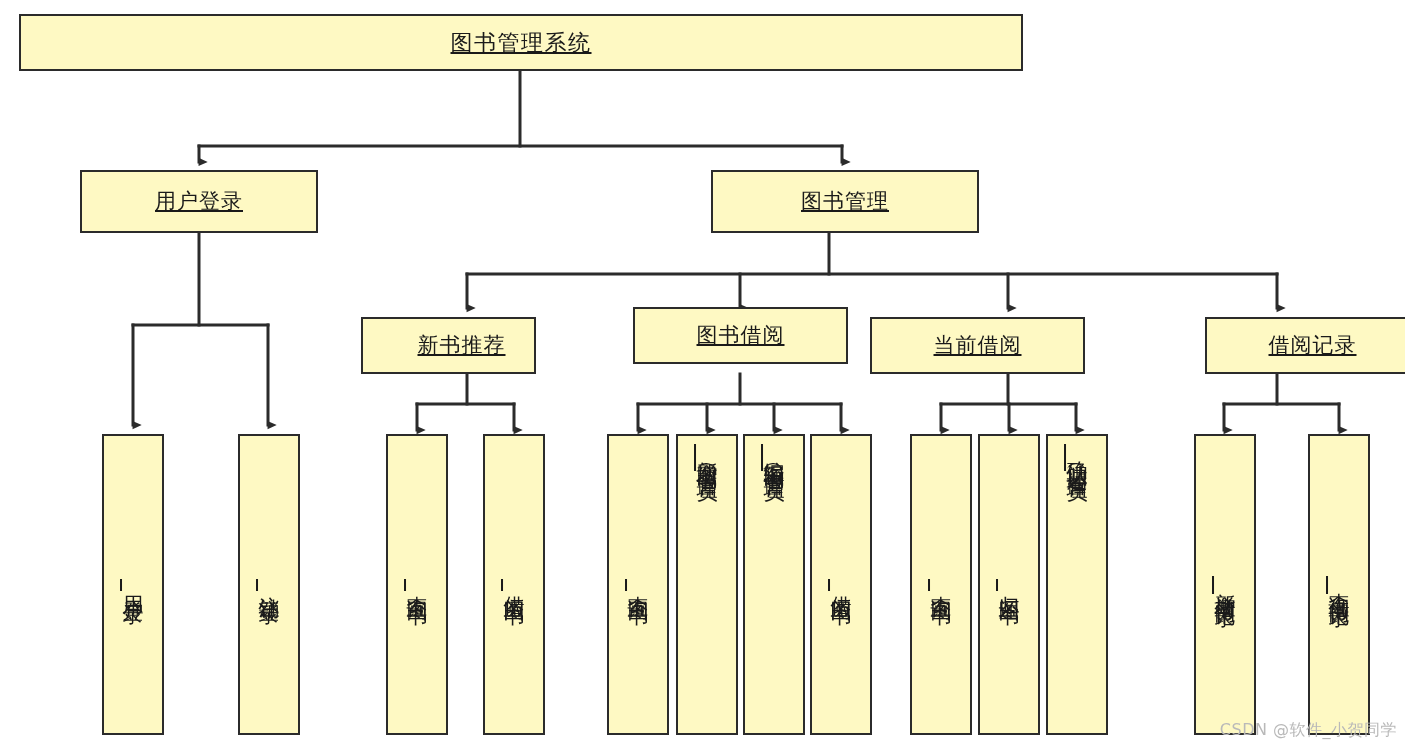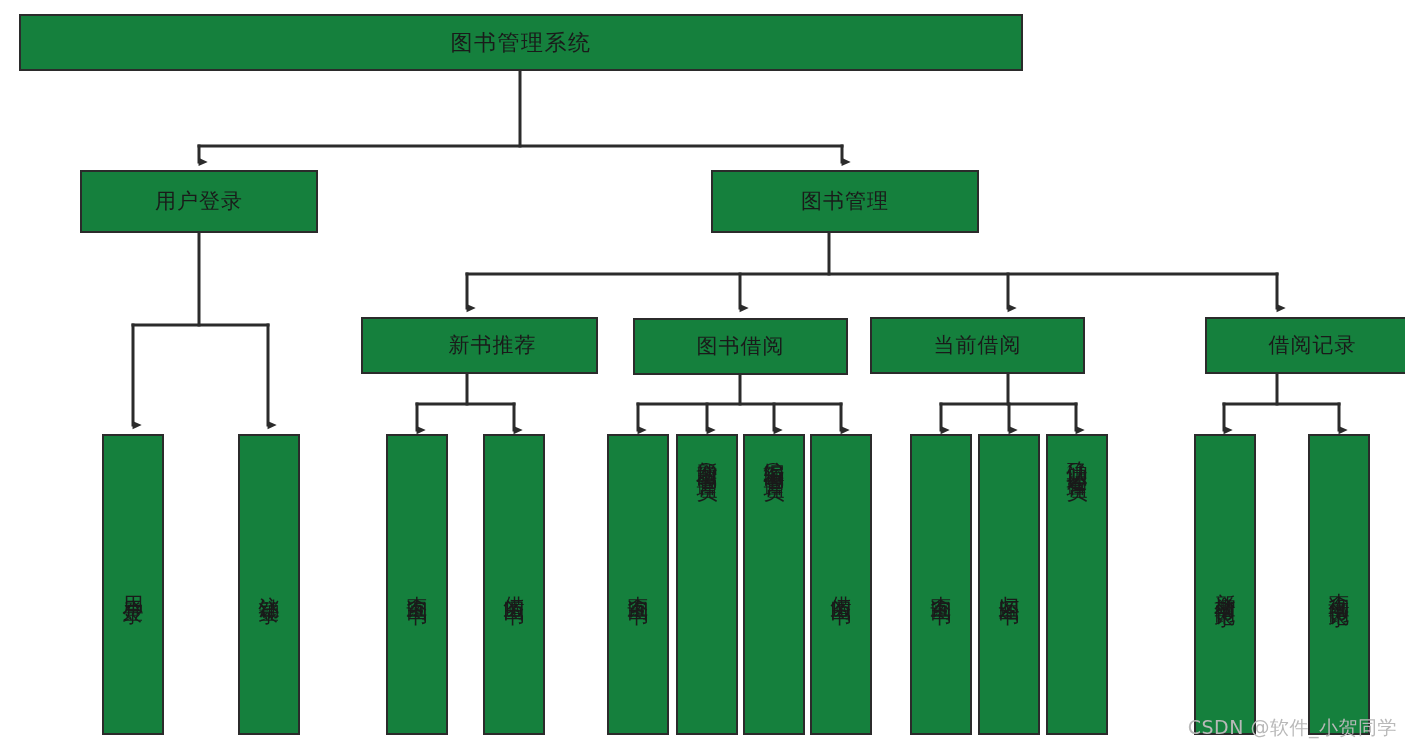--- a/index.html
+++ b/index.html
@@ -22,26 +22,27 @@
     position: absolute;
     left: 0;
     top: 0;
     width: 1405px;
     height: 747px;
     pointer-events: none;
   }
   .node {
     position: absolute;
     box-sizing: border-box;
-    background: #15803d;
+    background: #fef9c3;
     border: 2px solid #2b2b2b;
     display: flex;
     align-items: center;
     justify-content: center;
     color: #1a1a1a;
+    text-decoration: underline;
   }
   .node .label {
     display: block;
     text-align: center;
     line-height: 1.18;
     white-space: pre-line;
   }
   
   .node.horiz .label {
     font-size: 21px;
@@ -66,21 +67,21 @@
     white-space: nowrap;
   }
   .node.vert.mid {
     align-items: center;
     padding-top: 0;
   }
   #watermark {
     position: absolute;
     right: 8px;
     bottom: 6px;
-    font-size: 19px;
+    font-size: 16px;
     color: #b9b9b9;
     letter-spacing: 0.5px;
     white-space: nowrap;
     font-family: "DejaVu Sans", "Liberation Sans", sans-serif;
   }
 </style>
 </head>
 <body>
 
 <div id="canvas">
@@ -143,25 +144,25 @@
   </div>
 
   <div class="node horiz" style="left:80px; top:170px; width:238px; height:63px;">
     <span class="label">用户登录</span>
   </div>
 
   <div class="node horiz" style="left:711px; top:170px; width:268px; height:63px;">
     <span class="label">图书管理</span>
   </div>
 
-  <div class="node horiz" style="left:361px; top:317px; width:237px; height:57px;padding-left:26px;">
+  <div class="node horiz" style="left:361px; top:317px; width:175px; height:57px;padding-left:26px;">
     <span class="label">新书推荐</span>
   </div>
 
-  <div class="node horiz" style="left:633px; top:318px; width:215px; height:57px;">
+  <div class="node horiz" style="left:633px; top:307px; width:215px; height:57px;">
     <span class="label">图书借阅</span>
   </div>
 
   <div class="node horiz" style="left:870px; top:317px; width:215px; height:57px;">
     <span class="label">当前借阅</span>
   </div>
 
   <div class="node horiz" style="left:1170px; top:317px; width:215px; height:57px;margin-left:35px;">
     <span class="label">借阅记录</span>
   </div>

